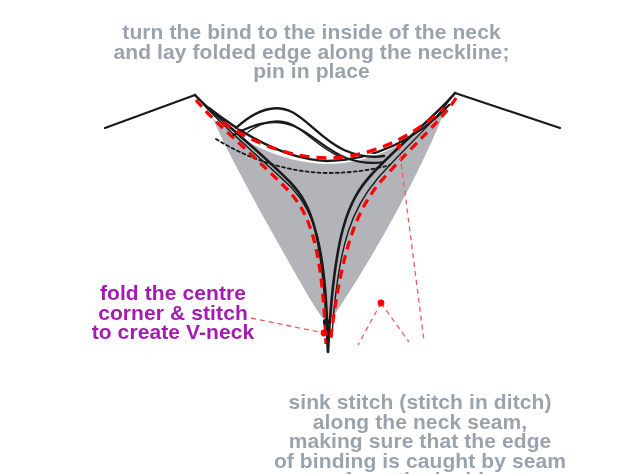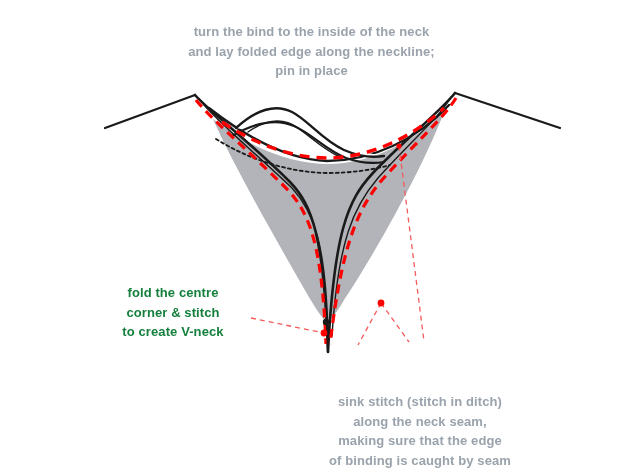--- a/index.html
+++ b/index.html
@@ -18,21 +18,21 @@
     position: absolute;
     left: 0;
     top: 0;
     width: 623px;
     height: 474px;
   }
   .caption {
     position: absolute;
     color: #9aa3ac;
     font-family: "Liberation Sans", sans-serif;
-    font-size: 13px;
+    font-size: 21px;
     font-weight: bold;
     line-height: 19.5px;
     letter-spacing: 0.1px;
     white-space: pre-line;
     text-align: center;
     user-select: none;
   }
   #caption-top {
     left: 0;
     top: 22px;
@@ -91,21 +91,21 @@
     <circle id="c-dot-neck-tick" fill="#ff0000" cx="399" cy="146" r="2.6"></circle>
     <circle id="c-dot-sink" fill="#ff0000" cx="381" cy="303" r="3.4"></circle>
     <circle id="c-dot-fold" fill="#ff0000" cx="324" cy="333" r="3.4"></circle>
     <circle id="c-dot-v-point" fill="#1a1a1a" cx="326" cy="322" r="3.2"></circle>
   </svg>
 
   <div class="caption" id="caption-top" style="color: rgb(154, 163, 172);">turn the bind to the inside of the neck
 and lay folded edge along the neckline;
 pin in place</div>
 
-  <div class="caption" id="caption-left" style="color: #15803d;">fold the centre
+  <div class="caption" id="caption-left" style="color: #a21caf;">fold the centre
 corner &amp; stitch
 to create V-neck</div>
 
   <div class="caption" id="caption-bottom" style="color: rgb(154, 163, 172); margin-top: 34px;">sink stitch (stitch in ditch)
 along the neck seam,
 making sure that the edge
 of binding is caught by seam
 from the inside</div>
 </div>
 

